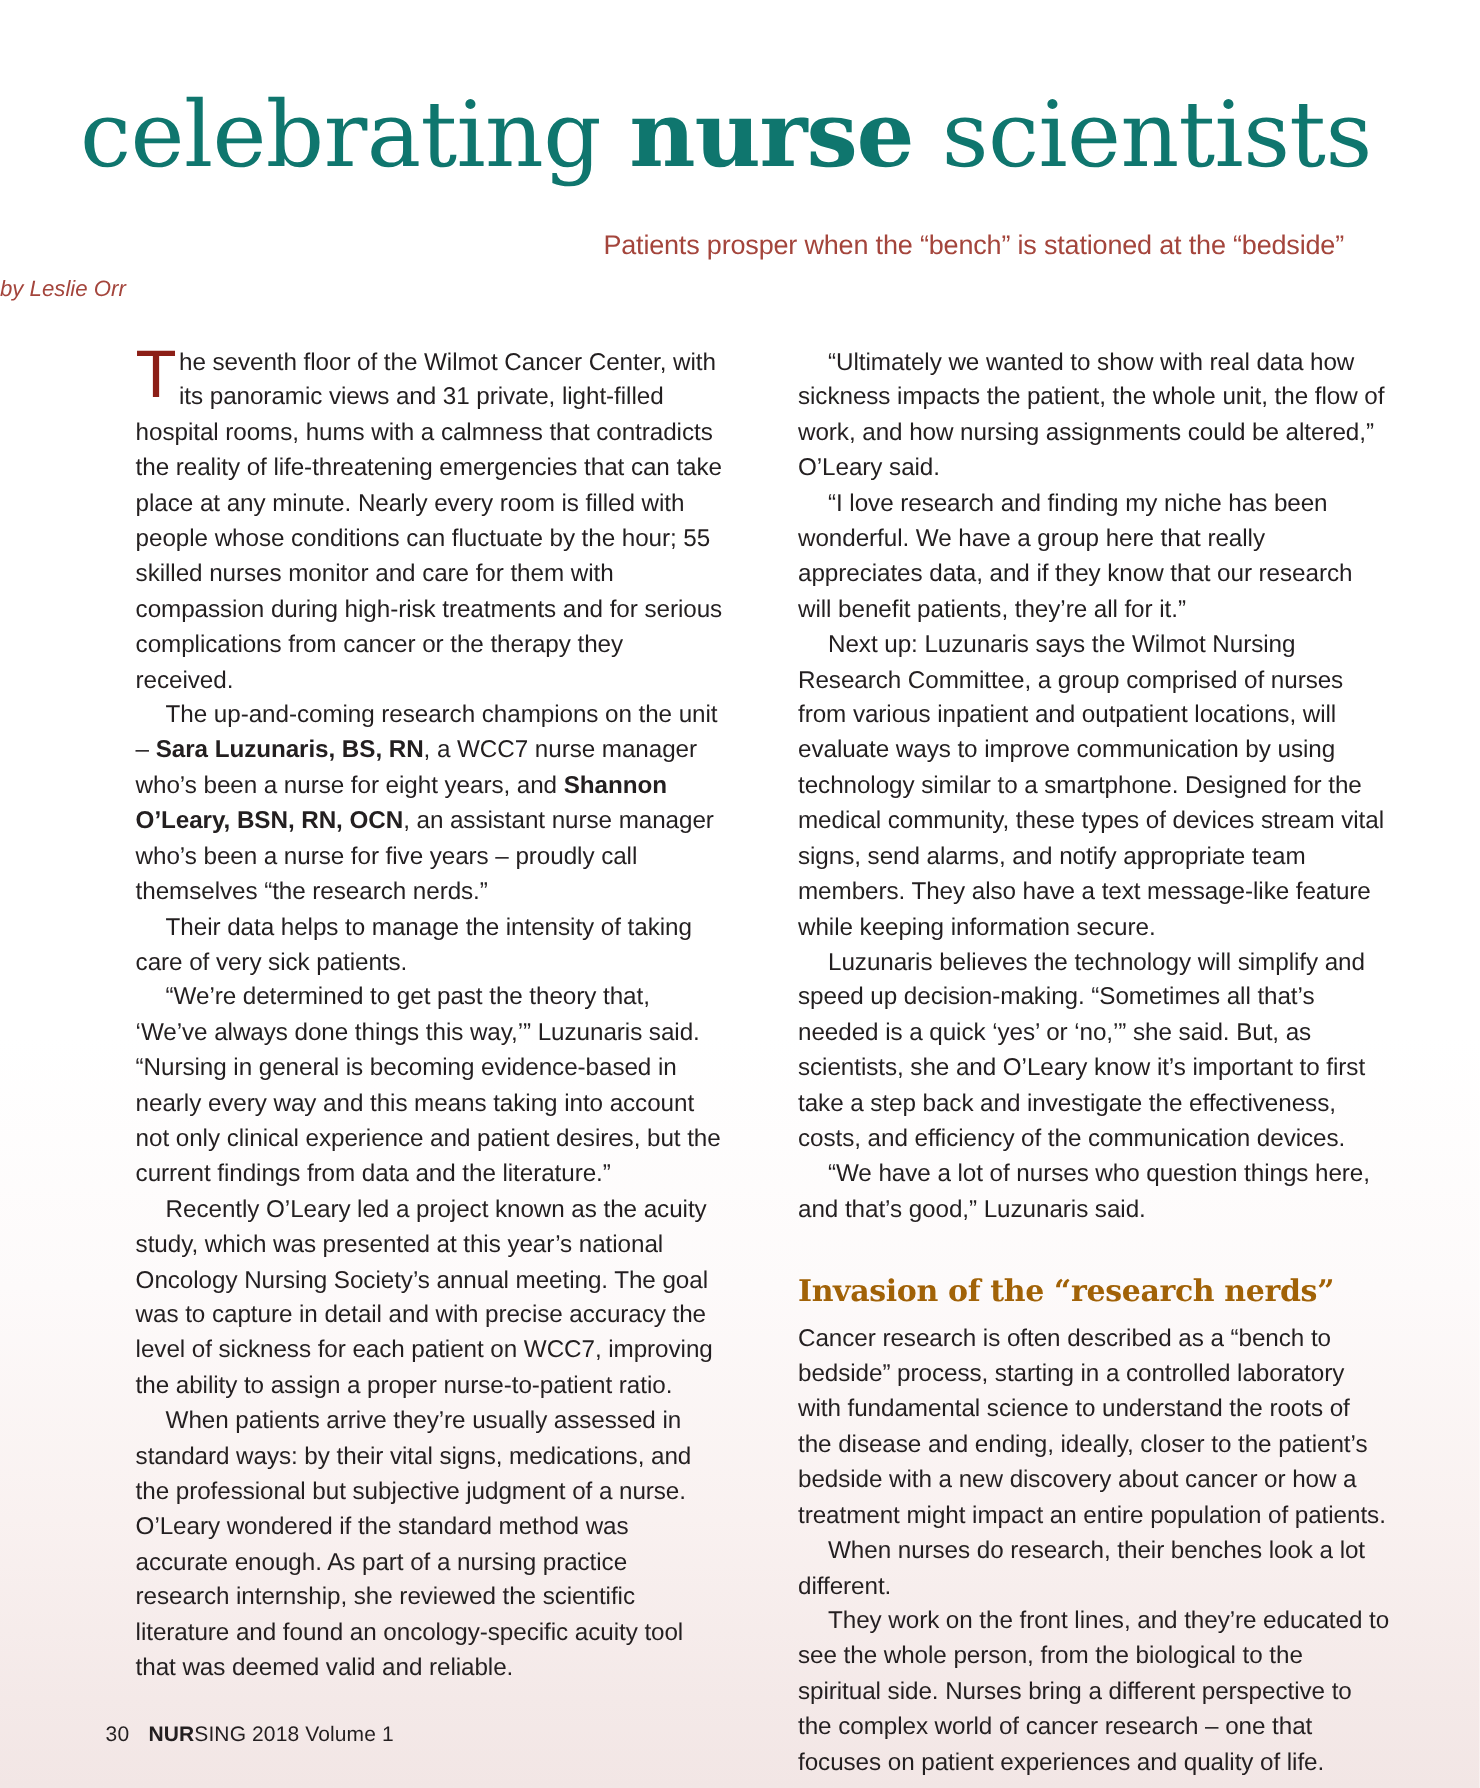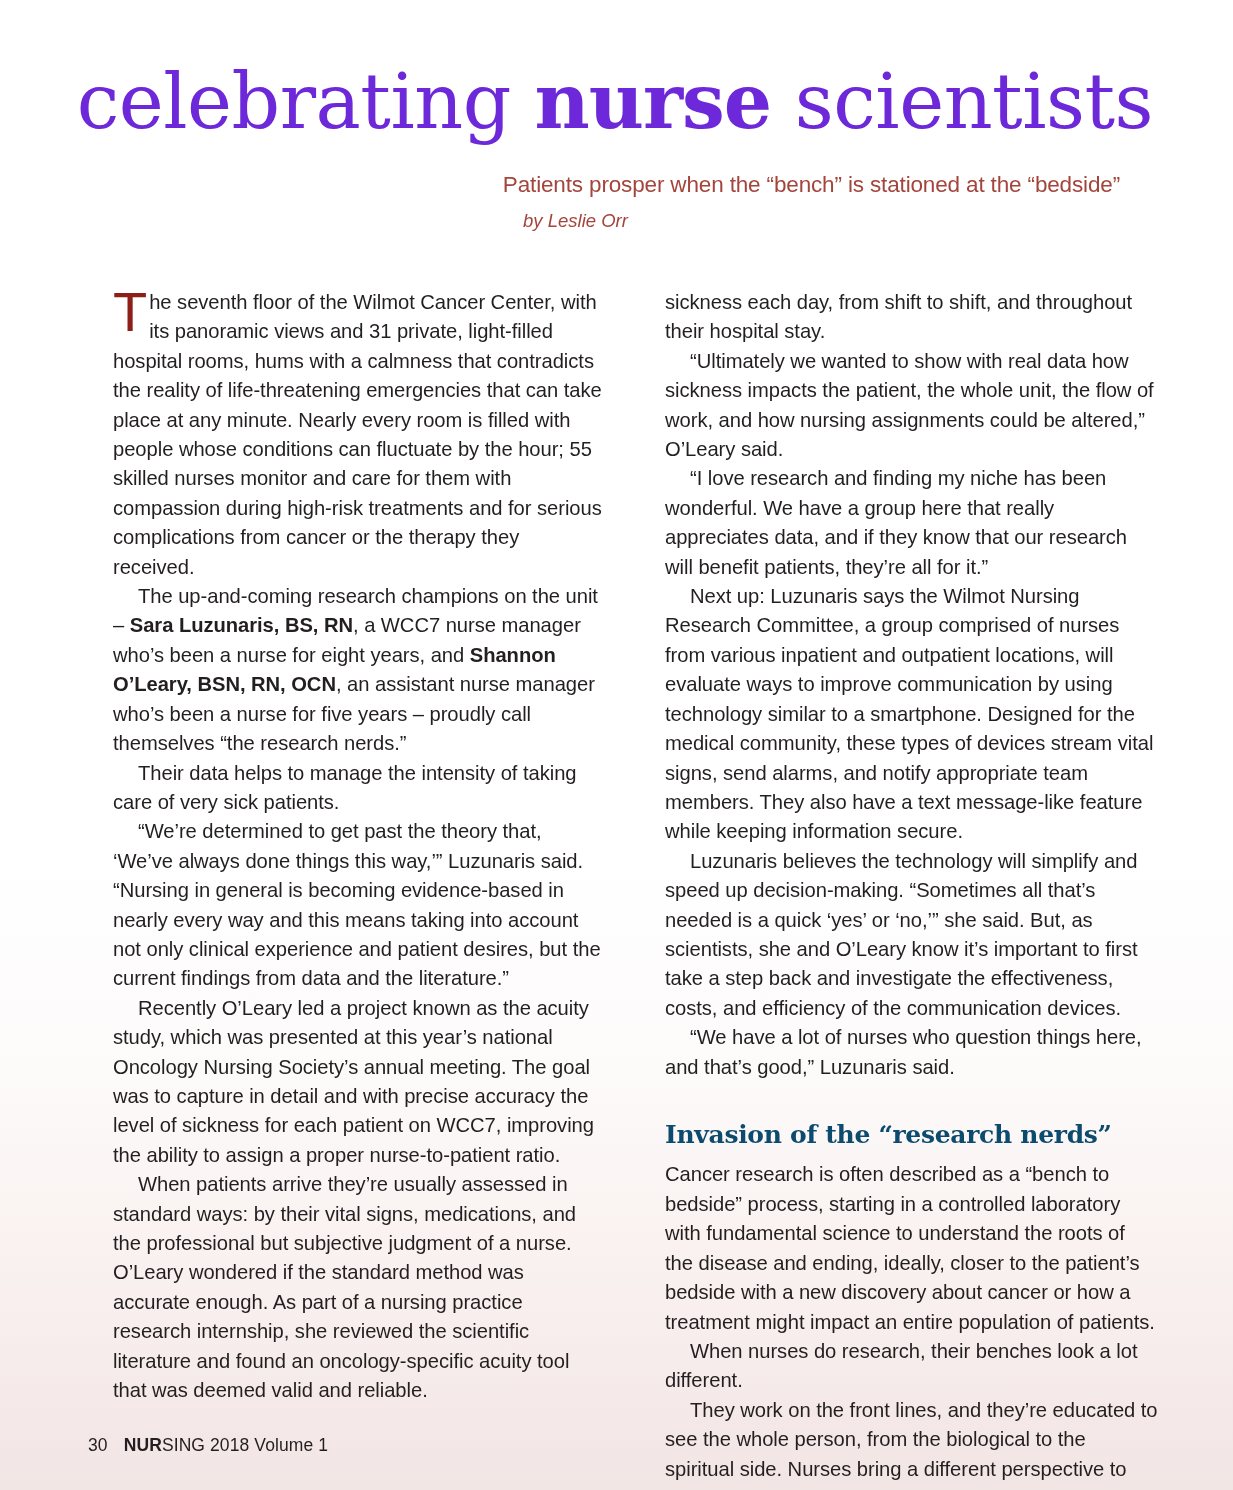--- a/index.html
+++ b/index.html
@@ -33,28 +33,28 @@
   .masthead {
     padding: 0;
     position: absolute;
     left: 0;
     top: 0;
     width: 1233px;
   }
 
   .headline {
     font-family: "DejaVu Serif", "Liberation Serif", serif;
-    color: #6d28d9;
+    color: #0f766e;
     font-size: 76px;
     line-height: 1.0;
     letter-spacing: -0.5px;
     text-align: right;
     padding-right: 80px;
     padding-top: 64px;
-    margin: 0;
+    margin: 10px;
     white-space: nowrap;
     font-weight: 400;
   }
   .headline .hl-bold {
     font-weight: 700;
     letter-spacing: -1px;
   }
 
   .subtitle {
     font-family: "Liberation Sans", sans-serif;
@@ -65,21 +65,21 @@
     margin: 0;
     padding-top: 32px;
     letter-spacing: -0.15px;
   }
 
   .byline {
     font-family: "Liberation Sans", sans-serif;
     color: #a4453c;
     font-size: 18.5px;
     font-style: italic;
-    text-align: center;
+    text-align: left;
     padding-right: 82px;
     margin: 0;
     padding-top: 12px;
   }
 
   
   .columns {
     position: absolute;
     left: 113px;
     top: 288px;
@@ -117,21 +117,21 @@
     font-size: 56px;
     line-height: 44px;
     font-weight: 300;
     padding-right: 2px;
     margin-top: 2px;
     margin-left: 0px;
   }
 
   .subhead {
     font-family: "DejaVu Serif", "Liberation Serif", serif;
-    color: #0c4a6e;
+    color: #a16207;
     font-size: 25px;
     font-weight: 700;
     margin: 0;
     padding-top: 39px;
     padding-bottom: 12px;
     letter-spacing: -0.3px;
     line-height: 1.1;
   }
 
   
@@ -170,21 +170,20 @@
 
       <p class="body indent">Their data helps to manage the intensity of taking care of very sick patients.</p>
       <p class="body indent">“We’re determined to get past the theory that, ‘We’ve always done things this way,’” Luzunaris said. “Nursing in general is becoming evidence-based in nearly every way and this means taking into account not only clinical experience and patient desires, but the current findings from data and the literature.”</p>
       <p class="body indent">Recently O’Leary led a project known as the acuity study, which was presented at this year’s national Oncology Nursing Society’s annual meeting. The goal was to capture in detail and with precise accuracy the level of sickness for each patient on WCC7, improving the ability to assign a proper nurse-to-patient ratio.</p>
       <p class="body indent">When patients arrive they’re usually assessed in standard ways: by their vital signs, medications, and the professional but subjective judgment of a nurse. O’Leary wondered if the standard method was accurate enough. As part of a nursing practice research internship, she reviewed the scientific literature and found an oncology-specific acuity tool that was deemed valid and reliable.</p>
 
     </div>
 
     <div class="col">
 
-      <p class="body">sickness each day, from shift to shift, and throughout their hospital stay.</p>
       <p class="body indent">“Ultimately we wanted to show with real data how sickness impacts the patient, the whole unit, the flow of work, and how nursing assignments could be altered,” O’Leary said.</p>
       <p class="body indent">“I love research and finding my niche has been wonderful. We have a group here that really appreciates data, and if they know that our research will benefit patients, they’re all for it.”</p>
       <p class="body indent">Next up: Luzunaris says the Wilmot Nursing Research Committee, a group comprised of nurses from various inpatient and outpatient locations, will evaluate ways to improve communication by using technology similar to a smartphone. Designed for the medical community, these types of devices stream vital signs, send alarms, and notify appropriate team members. They also have a text message-like feature while keeping information secure.</p>
       <p class="body indent">Luzunaris believes the technology will simplify and speed up decision-making. “Sometimes all that’s needed is a quick ‘yes’ or ‘no,’” she said. But, as scientists, she and O’Leary know it’s important to first take a step back and investigate the effectiveness, costs, and efficiency of the communication devices.</p>
       <p class="body indent">“We have a lot of nurses who question things here, and that’s good,” Luzunaris said.</p>
 
       <h2 class="subhead">Invasion of the “research nerds”</h2>
 
       <p class="body">Cancer research is often described as a “bench to bedside” process, starting in a controlled laboratory with fundamental science to understand the roots of the disease and ending, ideally, closer to the patient’s bedside with a new discovery about cancer or how a treatment might impact an entire population of patients.</p>
       <p class="body indent">When nurses do research, their benches look a lot different.</p>

